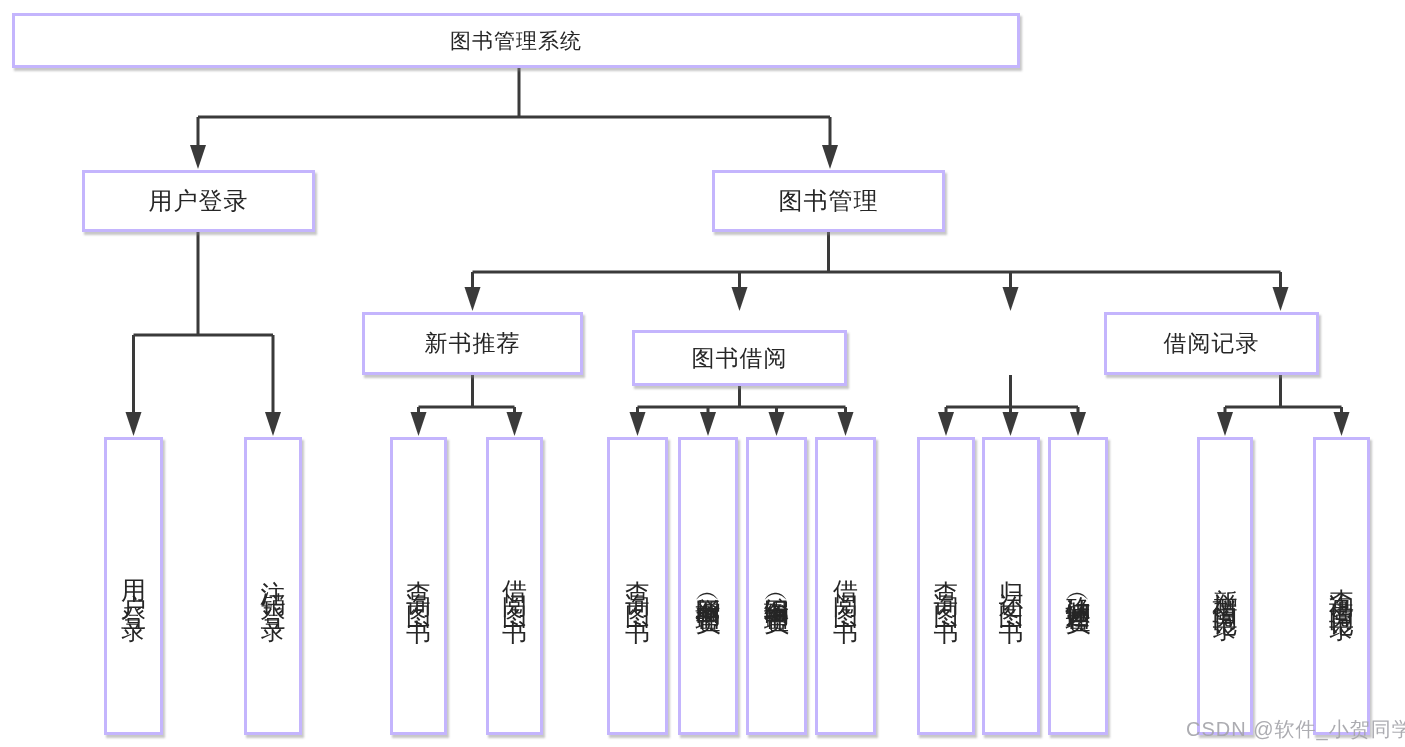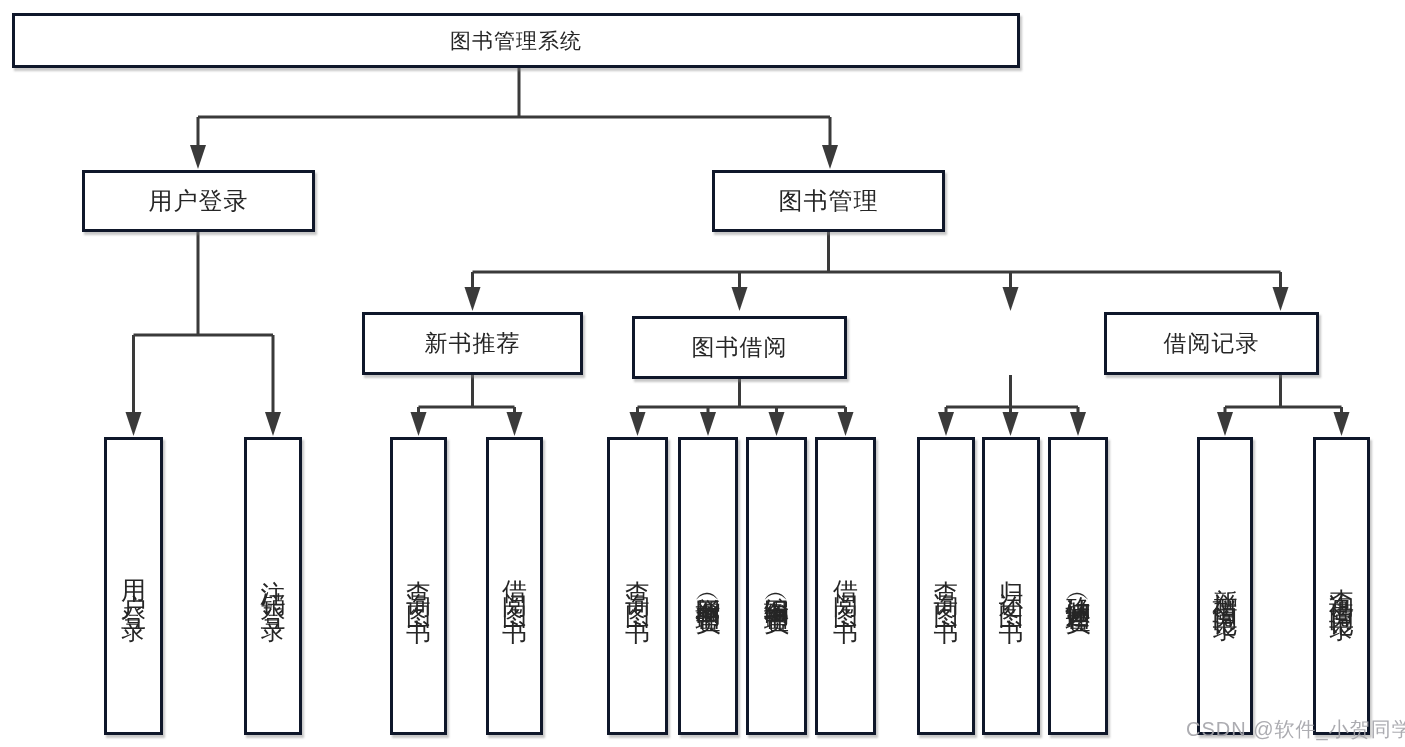--- a/index.html
+++ b/index.html
@@ -1,21 +1,21 @@
 <!DOCTYPE html>
 <html><head>
 <meta charset="utf-8">
 <style>
   html,body{margin:0;padding:0;background:#ffffff;}
   body{width:1405px;height:747px;overflow:hidden;
        font-family:"Liberation Sans","DejaVu Sans",sans-serif;}
   .stage{position:relative;width:1405px;height:747px;background:#ffffff;}
   .connectors{position:absolute;left:0;top:0;width:1405px;height:747px;}
   .node{position:absolute;box-sizing:border-box;background:#ffffff;
-        border:3px solid #0f172a;color:#262626;
+        border:3px solid #c4b5fd;color:#262626;
         display:flex;align-items:center;justify-content:center;
         box-shadow:2px 3px 2px rgba(130,130,130,0.45);}
   .node.h span{white-space:nowrap;letter-spacing:1px;}
   .root span{font-size:21px;}
   .l2 span{font-size:24px;}
   .l3 span{font-size:23px;}
   .node.v span{writing-mode:vertical-rl;text-orientation:mixed;
                font-size:25px;line-height:1;}
   .v4 span{letter-spacing:13px;}
   .v6 span{letter-spacing:6px;}
@@ -86,21 +86,21 @@
   <div class="node h l2" style="left:82px;top:170px;width:233px;height:62px">
     <span>用户登录</span>
   </div>
   <div class="node h l2" style="left:712px;top:170px;width:233px;height:62px">
     <span>图书管理</span>
   </div>
 
   <div class="node h l3" style="left:362px;top:312px;width:221px;height:63px">
     <span>新书推荐</span>
   </div>
-  <div class="node h l3" style="left:632px;top:316px;width:215px;height:63px">
+  <div class="node h l3" style="left:632px;top:330px;width:215px;height:56px">
     <span>图书借阅</span>
   </div>
   <div class="node h l3" style="left:1104px;top:312px;width:215px;height:63px">
     <span>借阅记录</span>
   </div>
 
   <div class="node v v4" style="left:104px;top:437px;width:59px;height:298px">
     <span>用户登录</span>
   </div>
   <div class="node v v4" style="left:244px;top:437px;width:58px;height:298px">

